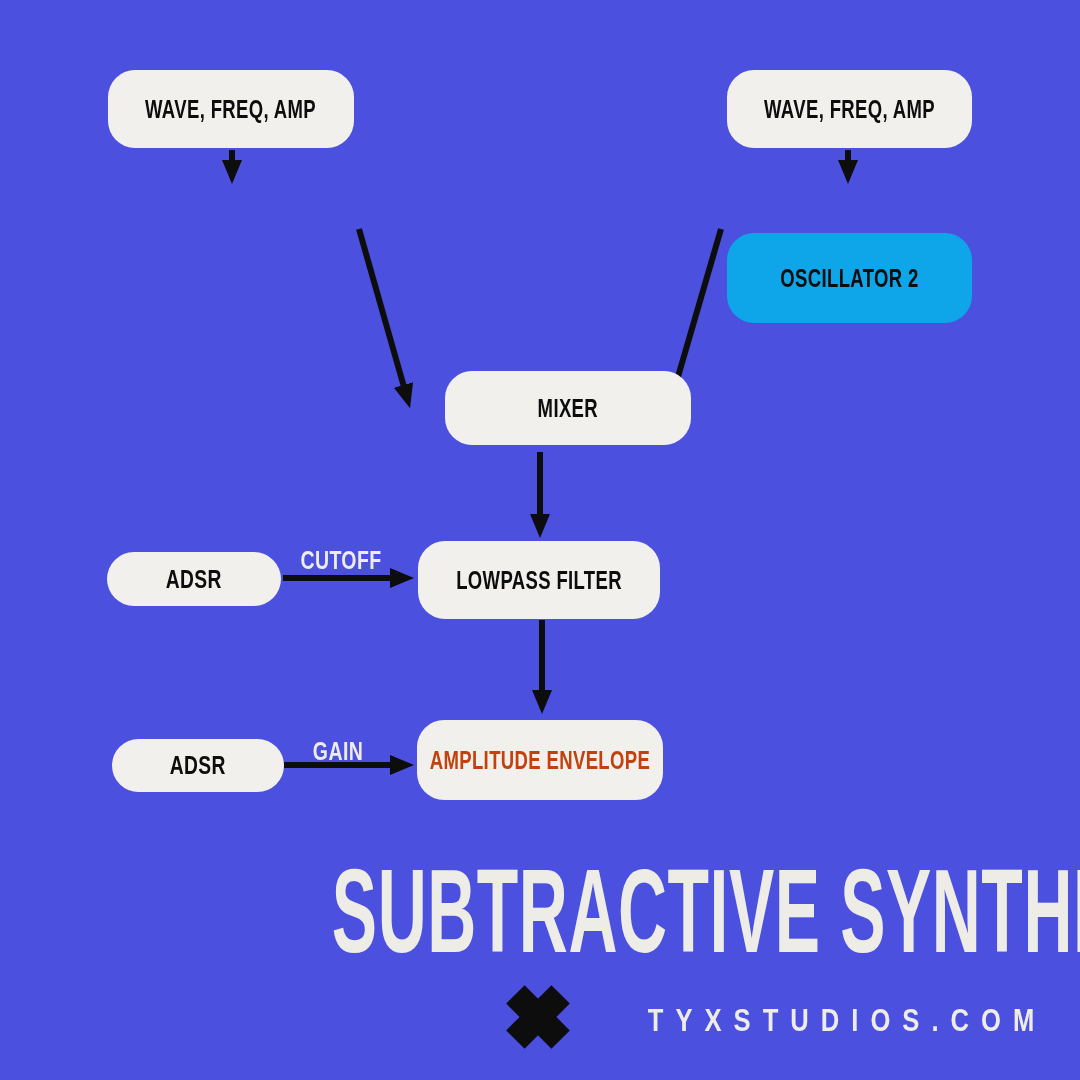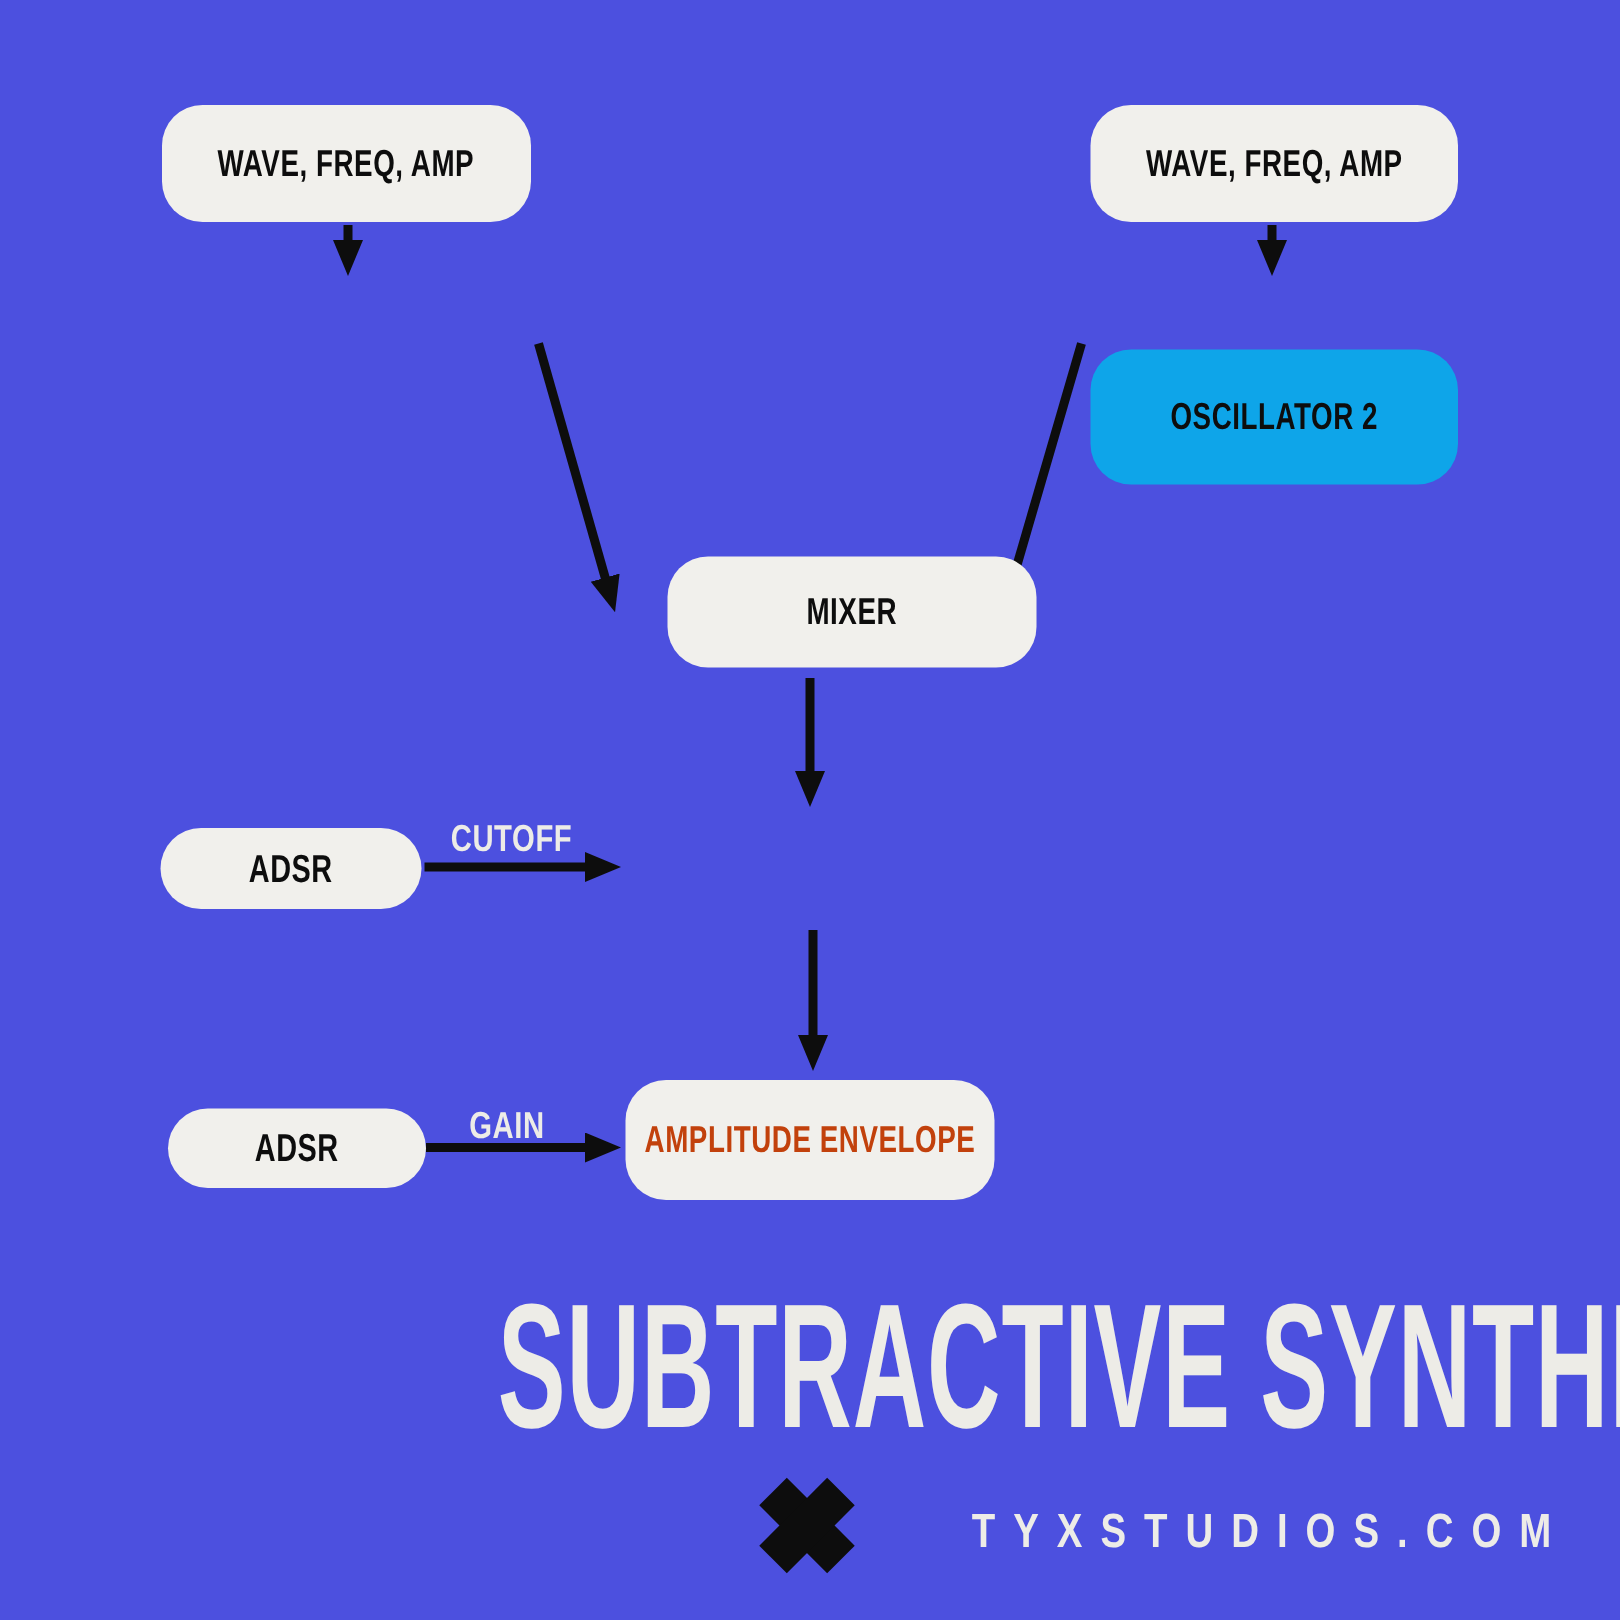--- a/index.html
+++ b/index.html
@@ -122,20 +122,23 @@
 
 
   <div class="node" style="left: 727px; top: 185px; width: 245px; height: 90px; background: #0ea5e9; color: rgb(13, 13, 13); margin-top: 48px;">
     <span class="lbl">OSCILLATOR 2</span>
   </div>
 
   <div class="node" style="left: 417px; top: 371px; width: 246px; height: 74px; background: rgb(241, 240, 236); color: rgb(13, 13, 13); margin-left: 28px;">
     <span class="lbl">MIXER</span>
   </div>
 
+  <div class="node" style="left: 418px; top: 541px; width: 242px; height: 78px; background: rgb(241, 240, 236); color: rgb(13, 13, 13);">
+    <span class="lbl">LOWPASS FILTER</span>
+  </div>
 
   <div class="node adsr" style="left: 107px; top: 552px; width: 174px; height: 54px; background: rgb(241, 240, 236); color: rgb(13, 13, 13);">
     <span class="lbl">ADSR</span>
   </div>
 
   <div class="node" style="left: 417px; top: 720px; width: 246px; height: 80px; background: rgb(241, 240, 236); color: #c2410c;">
     <span class="lbl">AMPLITUDE ENVELOPE</span>
   </div>
 
   <div class="node adsr" style="left: 112px; top: 739px; width: 172px; height: 53px; background: rgb(241, 240, 236); color: rgb(13, 13, 13);">

